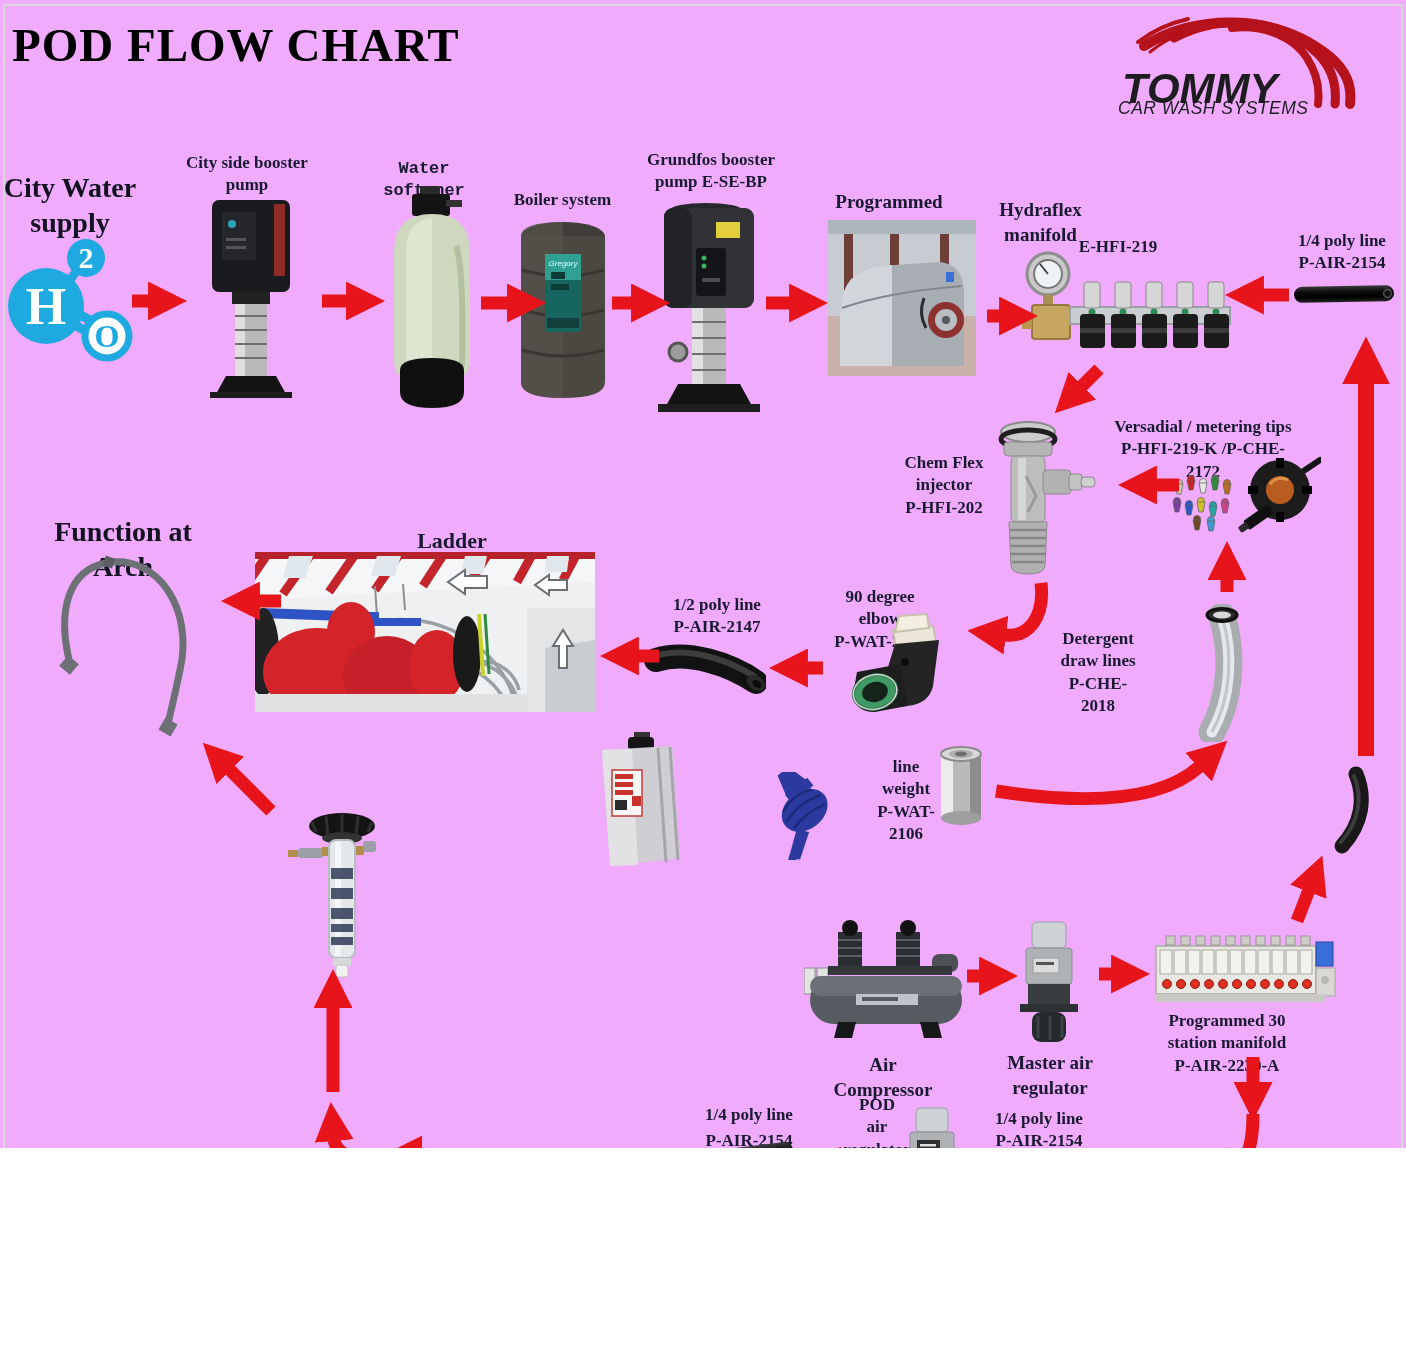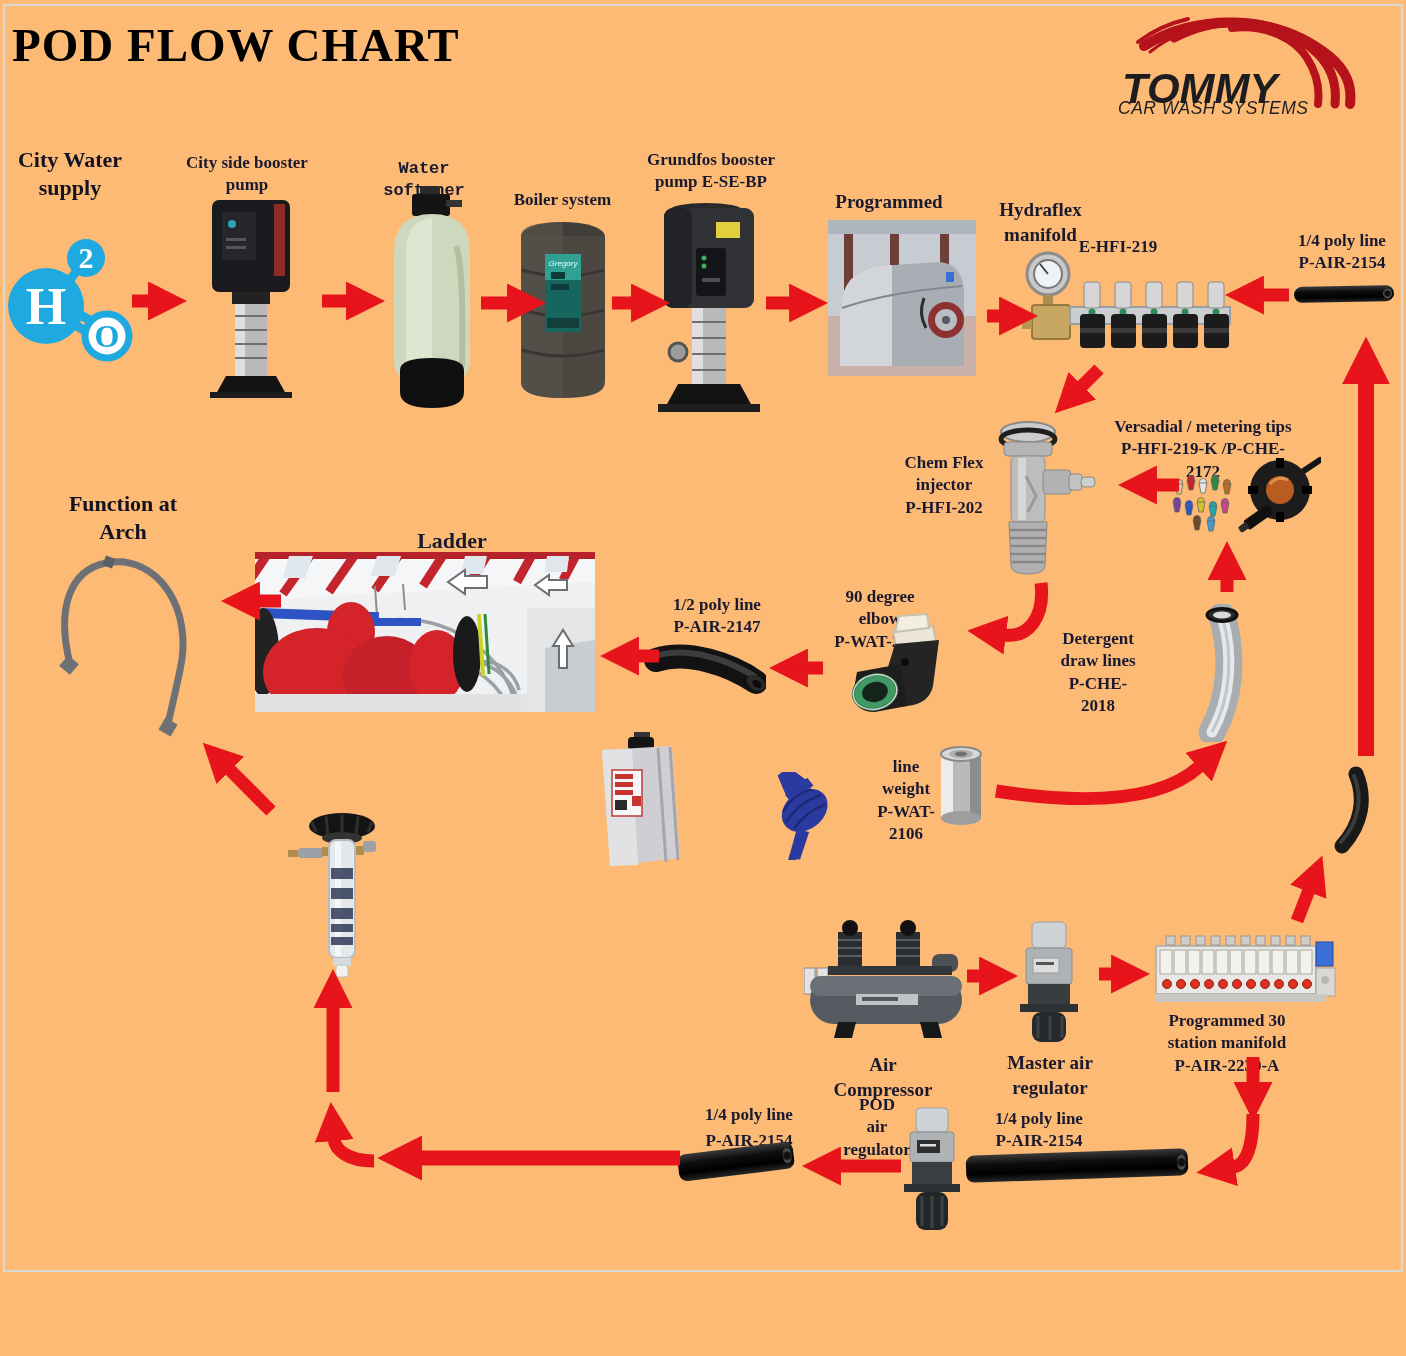--- a/index.html
+++ b/index.html
@@ -1,23 +1,23 @@
 <!DOCTYPE html>
 <html><head>
 <meta charset="utf-8">
 <style>
   html,body{margin:0;padding:0;background:#ffffff;}
-  #canvas{position:relative;width:1406px;height:1356px;background:#fdba74;overflow:hidden;
+  #canvas{position:relative;width:1406px;height:1148px;background:#f0abfc;overflow:hidden;
           font-family:"Liberation Serif", serif;}
   .page-edge{position:absolute;left:3px;top:4px;width:1396px;height:1264px;
              border:2px solid #d9d9d9;pointer-events:none;}
   .abs{position:absolute;}
   .lbl{position:absolute;font-weight:bold;font-size:17px;line-height:1.32;color:#191930;
        text-align:center;}
-  .lbl-lg{font-size:22px;line-height:1.25;color:#121220;}
+  .lbl-lg{font-size:28px;line-height:1.25;color:#121220;margin-top:24px;}
   .narrow{margin:0 auto;}
   #title{position:absolute;left:12px;top:18px;font-size:47px;font-weight:bold;color:#000;
          letter-spacing:1px;white-space:nowrap;}
   
   #logo{position:absolute;left:1104px;top:12px;width:260px;height:112px;}
   #logo .brand{position:absolute;left:18px;top:53px;font-family:"Liberation Sans",sans-serif;
         font-weight:bold;font-style:italic;font-size:42px;letter-spacing:0px;color:#1d1d1f;}
   #logo .tagline{position:absolute;left:14px;top:86px;font-family:"Liberation Sans",sans-serif;
         font-style:italic;font-size:17.5px;letter-spacing:0.5px;color:#1d1d1f;white-space:nowrap;text-align:center;}
   

